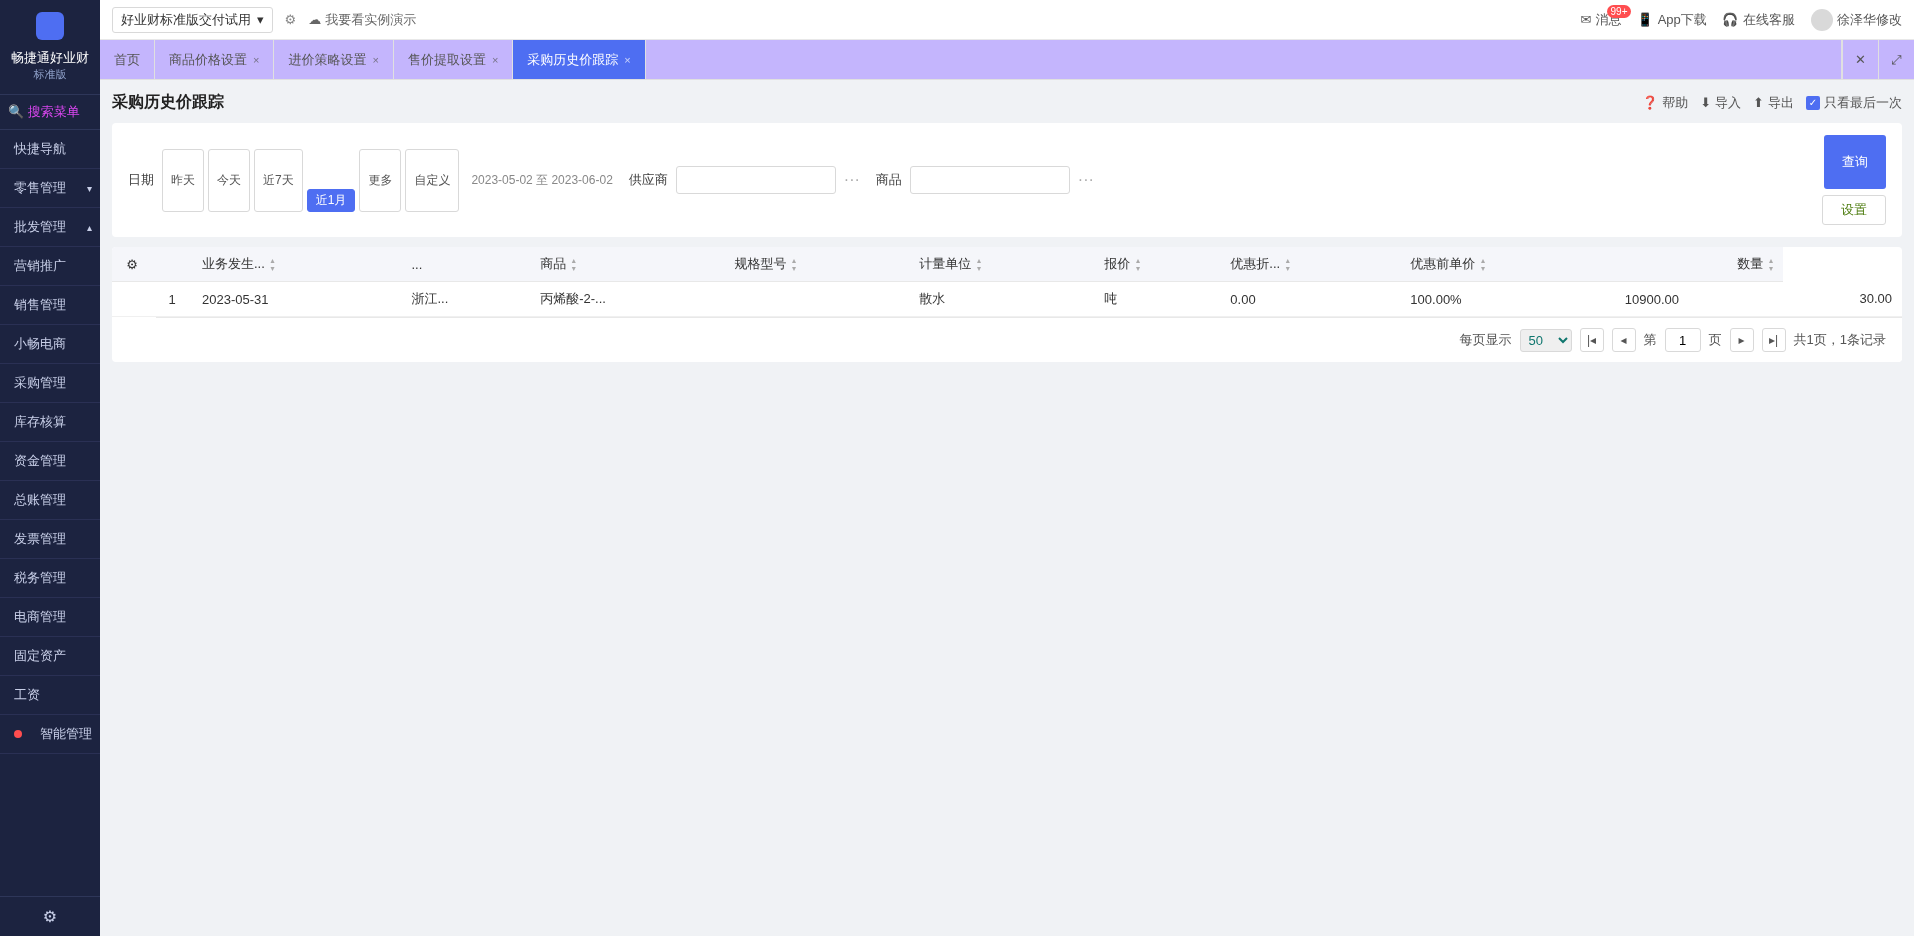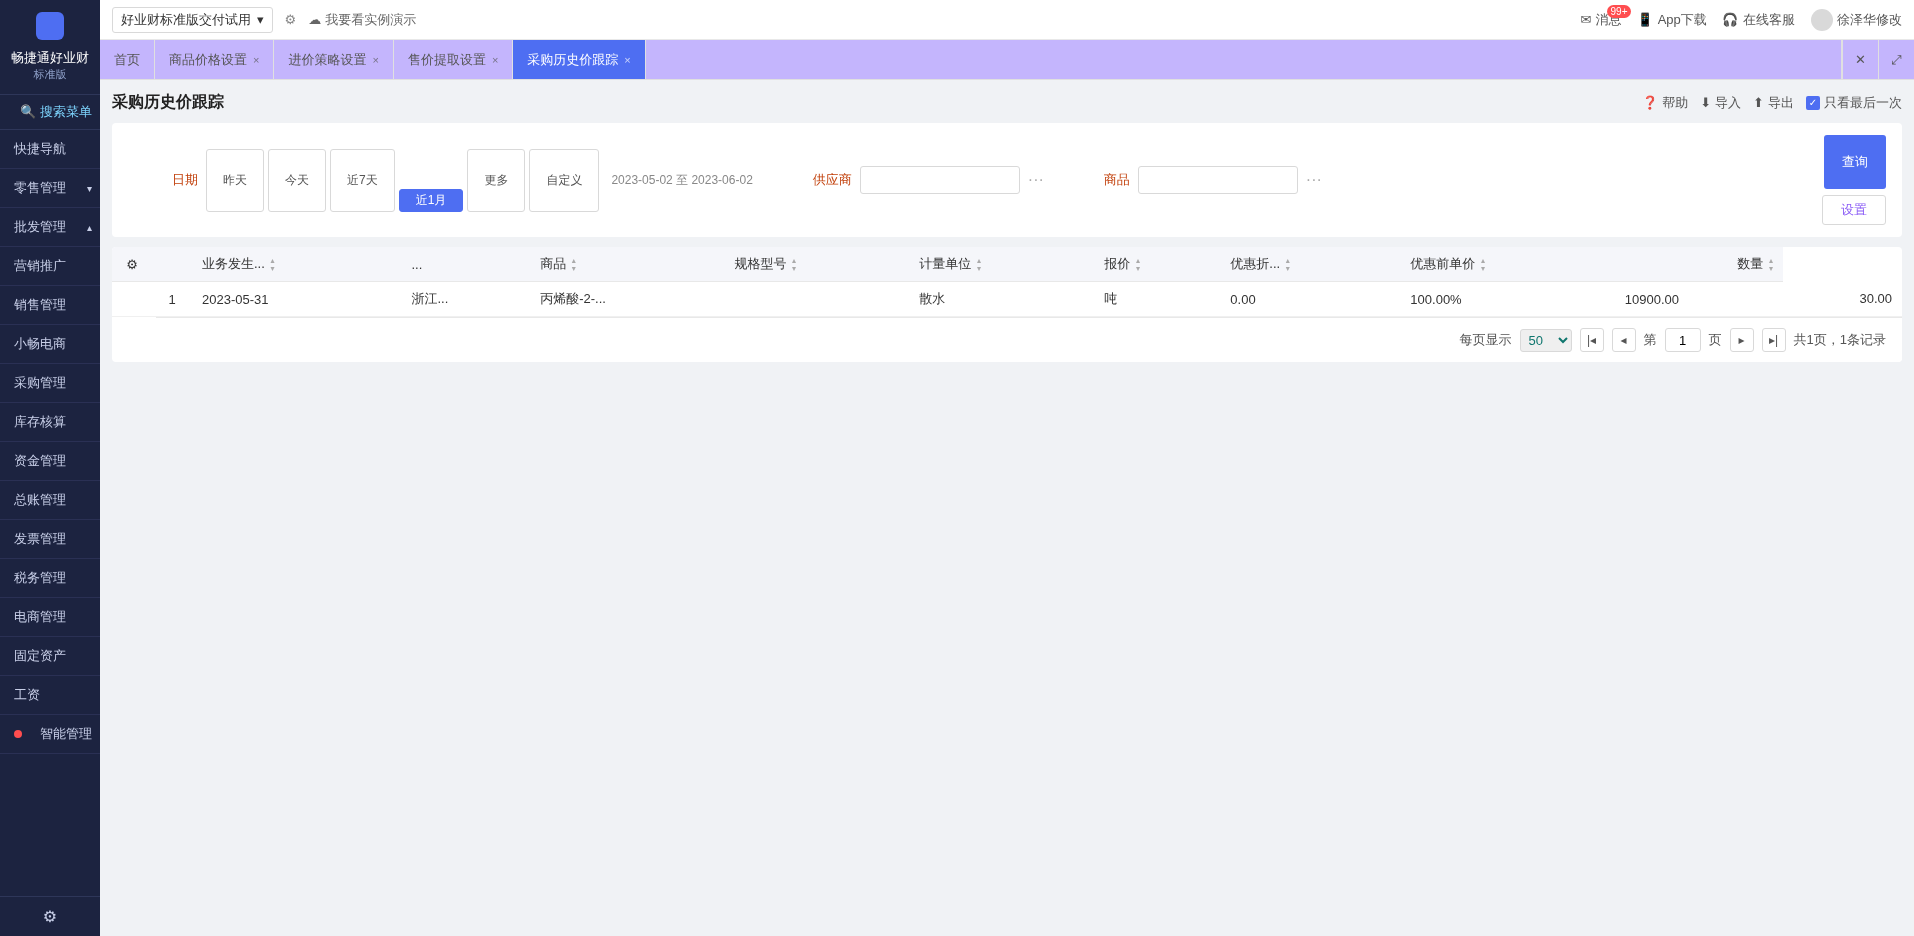--- a/index.html
+++ b/index.html
@@ -26,23 +26,23 @@
     .sidebar-logo .logo-icon {
       display: inline-block;
       width: 28px;
       height: 28px;
       background: #4e6ef2;
       border-radius: 6px;
       margin-bottom: 4px;
     }
     .sidebar-search {
       padding: 8px;
-      text-align: right;
-      cursor: pointer;
-      color: #7dd3fc;
+      text-align: left;
+      cursor: pointer;
+      color: #d946ef;
       border-bottom: 1px solid #2e3659;
     }
     .sidebar-nav-item {
       padding: 10px 4px;
       text-align: center;
       cursor: pointer;
       color: #c8cfe8;
       font-size: 12px;
       border-bottom: 1px solid #2a3054;
       display: flex;
@@ -250,31 +250,30 @@
       align-items: center;
       gap: 16px;
       flex-wrap: wrap;
     }
     .filter-group {
       display: flex;
       align-items: center;
       gap: 8px;
     }
     .filter-label {
-      color: #c2410c;
+      color: #404040;
       white-space: nowrap;
       font-size: 13px;
-      margin-left: 44px;
     }
     .date-btns {
       display: flex;
       gap: 4px;
     }
     .date-btn {
-      padding: 2px 16px;
+      padding: 2px 8px;
       border: 1px solid #d9d9d9;
       border-radius: 3px;
       cursor: pointer;
       font-size: 12px;
       color: #555;
       background: #fff;
     }
     .date-btn.active {
       background: #4e6ef2;
       color: #fff;
@@ -305,21 +304,21 @@
       color: #fff;
       border: none;
       padding: 18px 18px;
       border-radius: 3px;
       cursor: pointer;
       font-size: 13px;
       margin-left: auto;
     }
     .btn-setting {
       background: #fff;
-      color: #8b5cf6;
+      color: #4d7c0f;
       border: 1px solid #d9d9d9;
       padding: 5px 18px;
       border-radius: 3px;
       cursor: pointer;
       font-size: 13px;
     }
     .filter-actions {
       display: flex;
       flex-direction: column;
       gap: 6px;

